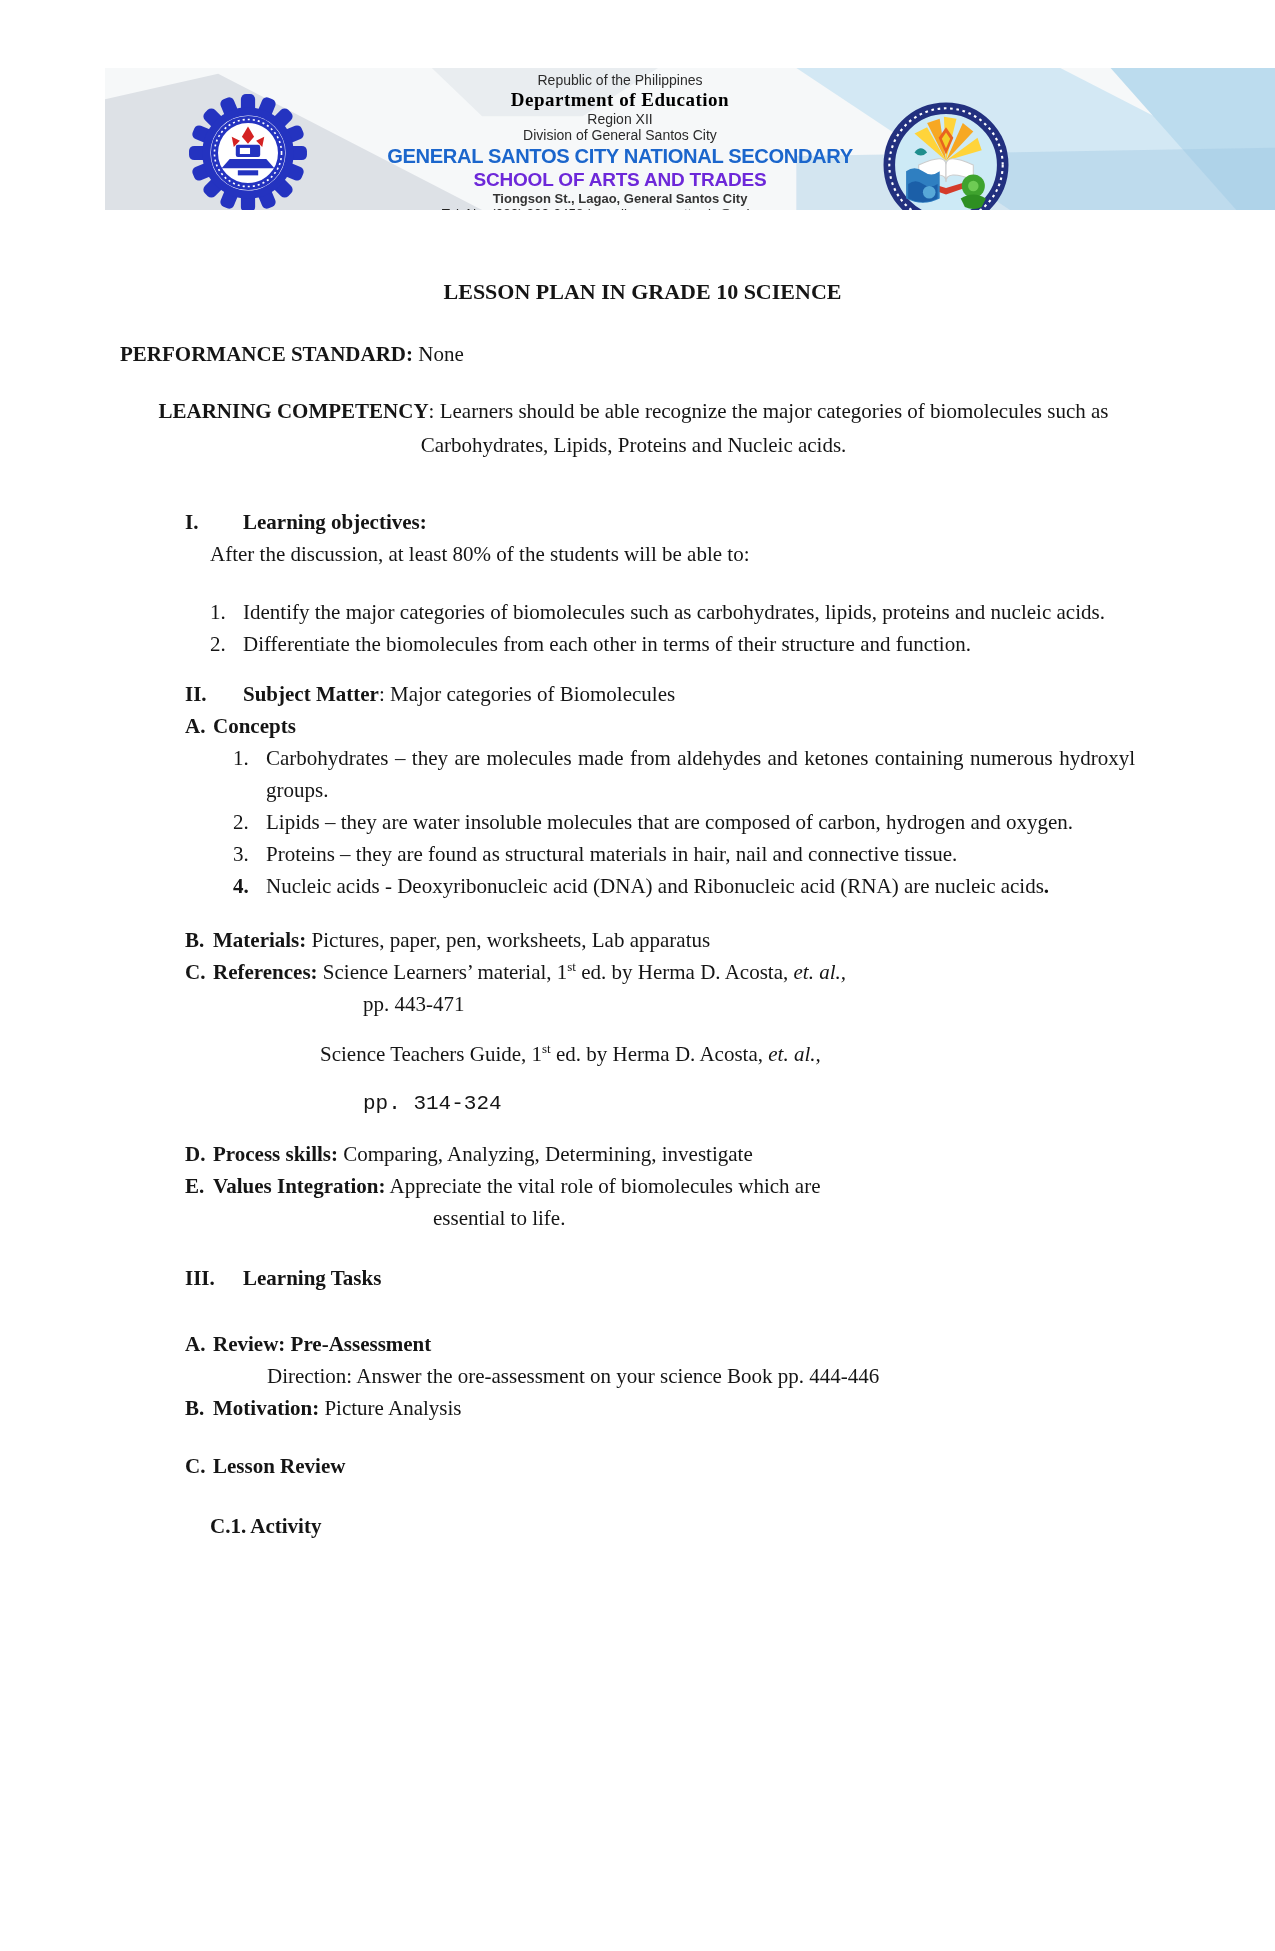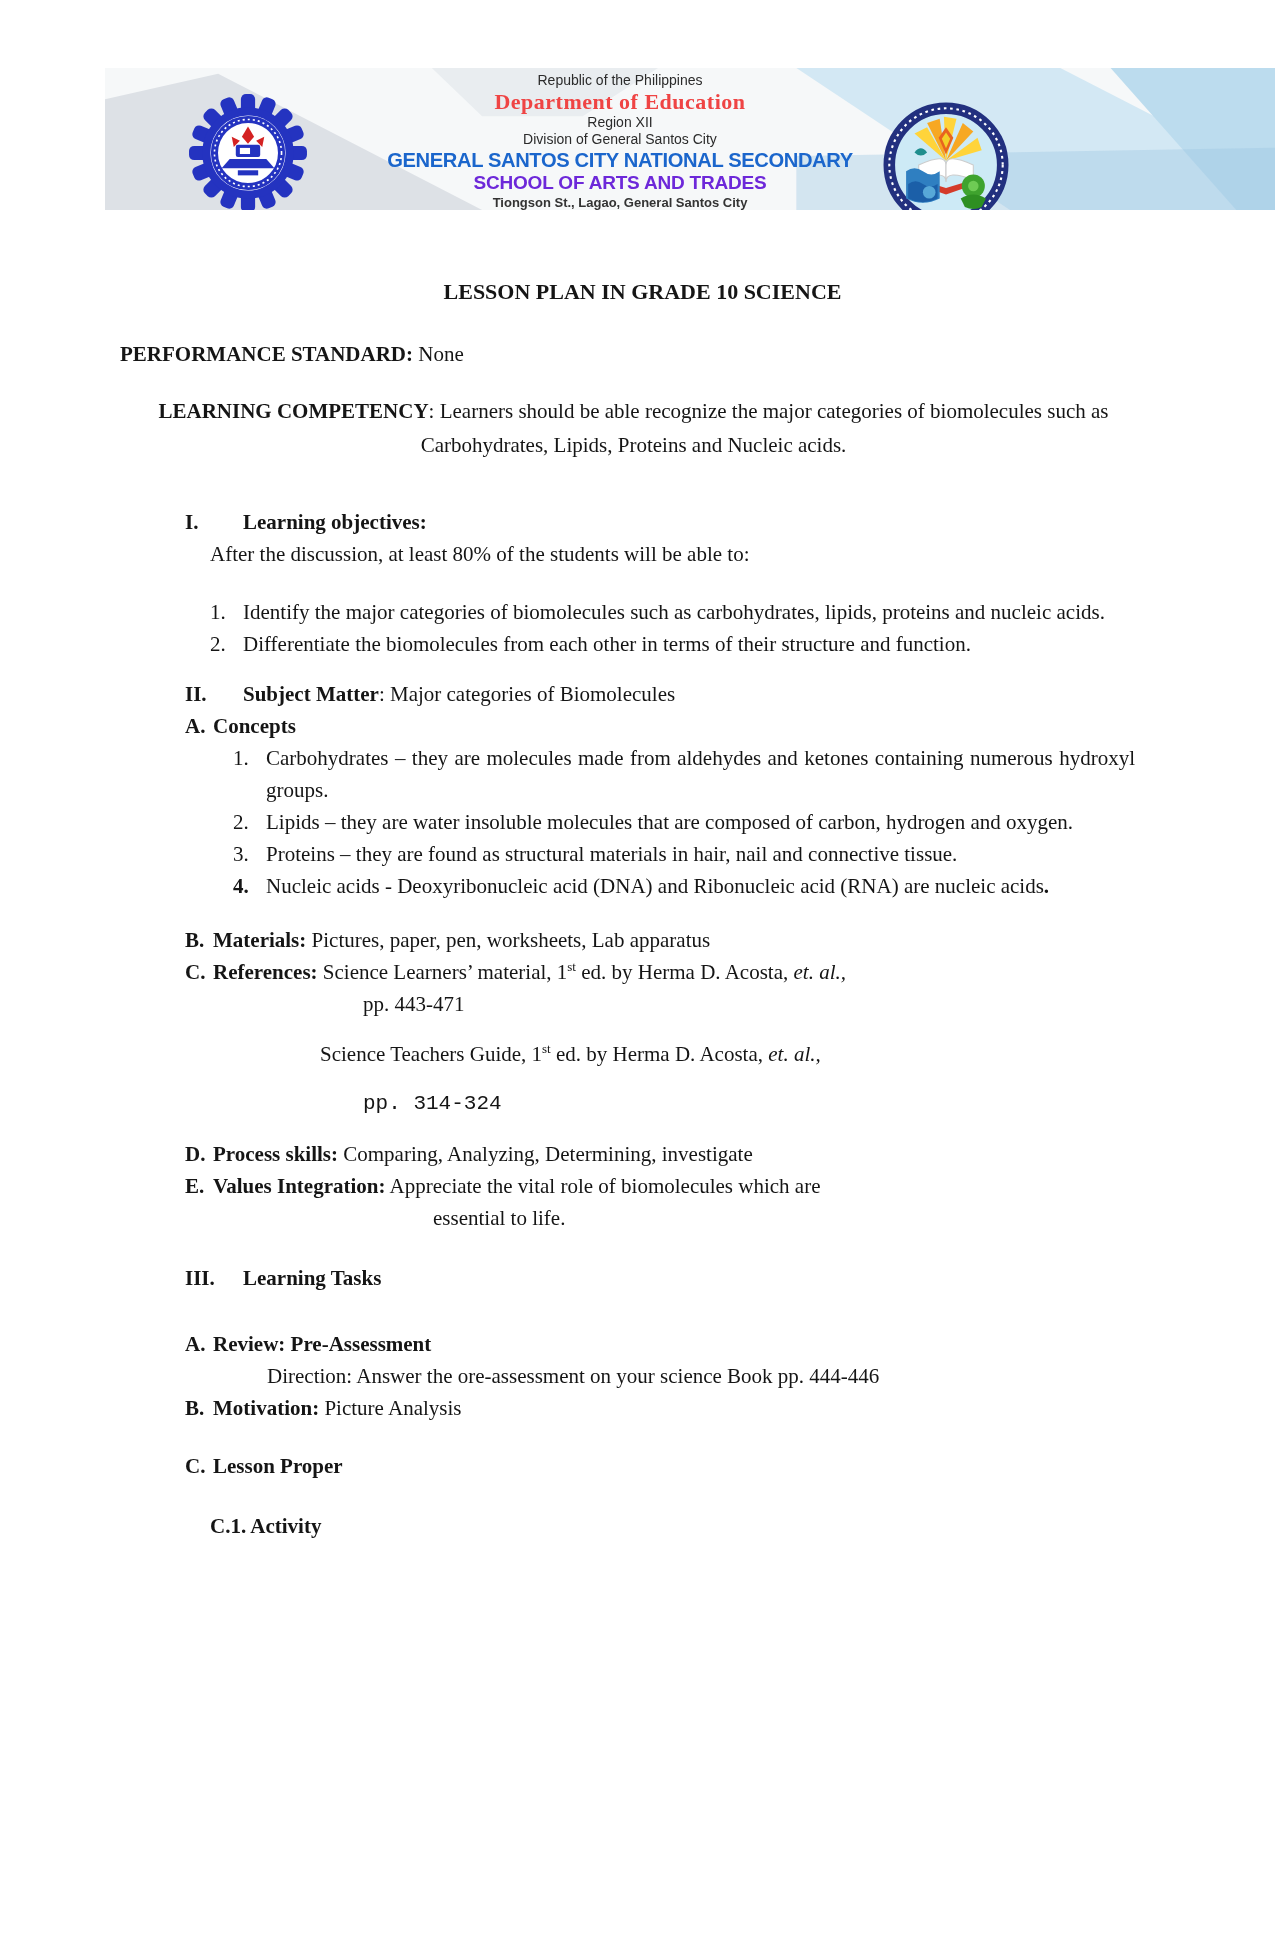--- a/index.html
+++ b/index.html
@@ -18,21 +18,21 @@
   .banner .shape{position:absolute;inset:0;}
   .s1{background:#dde1e6;clip-path:polygon(0% 22%,9% 4%,30% 100%,0% 100%);}
   .s2{background:#e9edf0;clip-path:polygon(26% 0%,44% 0%,38% 34%,30% 34%);}
   .s3{background:#d3e8f4;clip-path:polygon(55% 0%,76% 0%,98% 100%,72% 100%);}
   .s4{background:#bcdcee;clip-path:polygon(80% 0%,100% 0%,100% 100%,90% 100%);}
   .s5{background:rgba(156,198,226,.38);clip-path:polygon(55% 62%,100% 55%,100% 100%,55% 100%);}
   .bannertext{
     position:absolute;left:215px;top:4px;width:600px;text-align:center;line-height:1.18;
   }
   .gov-line{font-family:"Liberation Sans",sans-serif;font-size:14px;color:#2b2b2b;}
-  .dept-line{font-family:"Liberation Serif",serif;font-weight:bold;font-size:22px;color:#ef4444;letter-spacing:.5px;}
+  .dept-line{font-family:"Liberation Serif",serif;font-weight:bold;font-size:19px;color:#000000;letter-spacing:.5px;}
   .region-line,.division-line{font-family:"Liberation Sans",sans-serif;font-size:14px;color:#2b2b2b;}
   .school1{font-family:"Liberation Sans",sans-serif;font-weight:bold;font-size:21px;color:#1b66cc;letter-spacing:-0.4px;transform:scaleX(.96);transform-origin:center;}
   .school2{font-family:"Liberation Sans",sans-serif;font-weight:bold;font-size:19px;color:#6d28d9;letter-spacing:-0.2px;}
   .addr-line{font-family:"Liberation Sans",sans-serif;font-weight:bold;font-size:13px;color:#333;}
   .tel-line{font-family:"Liberation Sans",sans-serif;font-size:13.5px;color:#222;}
   .seal{position:absolute;}
   .seal-left{left:82px;top:24px;width:122px;height:122px;}
   .seal-right{left:778px;top:34px;width:126px;height:126px;}
 
   
@@ -244,19 +244,19 @@
     </div>
     <div class="direction-block">Direction: Answer the ore-assessment on your science Book pp. 444-446</div>
 
     <div class="letter-row">
       <span class="ltr">B.</span>
       <div class="body"><span class="b">Motivation:</span><span> Picture Analysis</span></div>
     </div>
 
     <div class="letter-row lesson-row">
       <span class="ltr">C.</span>
-      <div class="body b">Lesson Proper</div>
+      <div class="body b">Lesson Review</div>
     </div>
 
     <div class="activity-row">C.1. Activity</div>
 
   </div>
 </div>
 
 </body></html>

